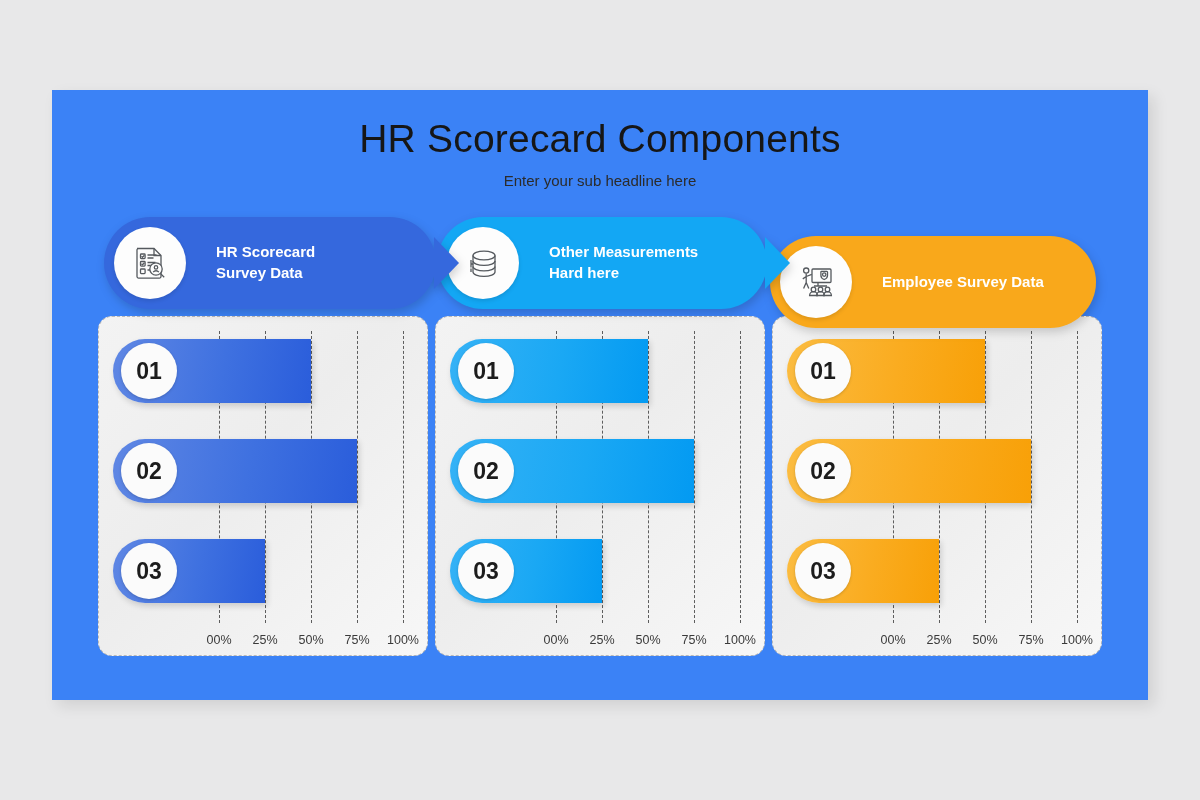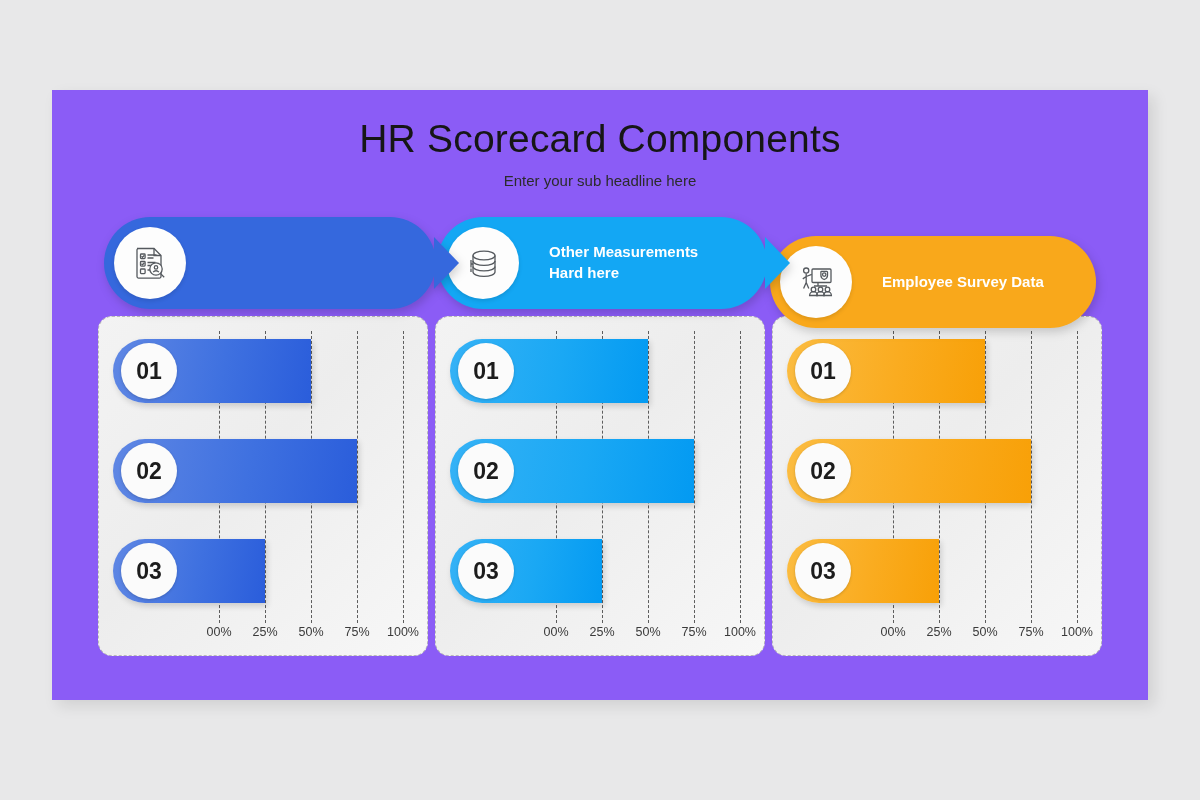--- a/index.html
+++ b/index.html
@@ -13,21 +13,21 @@
     font-family: "Liberation Sans", sans-serif;
     overflow: hidden;
   }
 
   #slide {
     position: absolute;
     left: 52px;
     top: 90px;
     width: 1096px;
     height: 610px;
-    background: #8b5cf6;
+    background: #3b82f6;
     box-shadow: 6px 6px 14px rgba(0,0,0,0.10);
   }
 
   
   .title {
     position: absolute;
     left: 0;
     top: 27px;
     width: 100%;
     text-align: center;
@@ -185,21 +185,21 @@
     align-items: center;
     justify-content: center;
     font-size: 23px;
     font-weight: bold;
     color: #1c1c1c;
     box-shadow: 0 1px 3px rgba(0,0,0,0.18);
   }
 
   .axis-label {
     position: absolute;
-    bottom: 16px;
+    bottom: 8px;
     font-size: 12.5px;
     color: #3a3a3a;
     transform: translateX(-50%);
     white-space: nowrap;
   }
 
   
   .theme-blue .bar   { background: linear-gradient(100deg, #5f87e4 0%, #3f71e0 55%, #2a5ddb 100%); }
   .theme-cyan .bar   { background: linear-gradient(100deg, #35b2f6 0%, #1aa8f4 55%, #039af2 100%); }
   .theme-orange .bar { background: linear-gradient(100deg, #fbbc41 0%, #faac20 55%, #f8a007 100%); }
@@ -227,20 +227,22 @@
           <rect x="10.5" y="18.5" width="4.6" height="4.6" rx="0.8"></rect>
           <rect x="10.5" y="26" width="4.6" height="4.6" rx="0.8"></rect>
           <path d="M11.5 13.3l1 1.1 1.9-2.1M11.5 20.8l1 1.1 1.9-2.1"></path>
           <path d="M17.5 12h9M17.5 15h6M17.5 19.5h8M17.5 22.5h5M17.5 27h4"></path>
           <circle cx="26" cy="26" r="6.2" fill="#fdfdfd"></circle>
           <circle cx="26" cy="24.4" r="1.7"></circle>
           <path d="M23.2 29.2a3.4 3.4 0 0 1 5.6 0"></path>
           <path d="M30.6 30.6l3.6 3.6"></path>
         </svg>
       </div>
+      <div class="label">HR Scorecard
+Survey Data</div>
     </div>
 
     <div class="banner" id="banner-2">
       <div class="body"></div>
       <div class="tip"></div>
       <div class="icon-circle">
         <svg width="40" height="40" viewBox="0 0 40 40" fill="none" stroke="#55595e" stroke-width="1.3">
           <ellipse cx="21" cy="12.5" rx="11" ry="4.4"></ellipse>
           <path d="M10 12.5v5.5c0 2.43 4.92 4.4 11 4.4s11-1.97 11-4.4v-5.5"></path>
           <path d="M10 18v5.5c0 2.43 4.92 4.4 11 4.4s11-1.97 11-4.4V18"></path>

